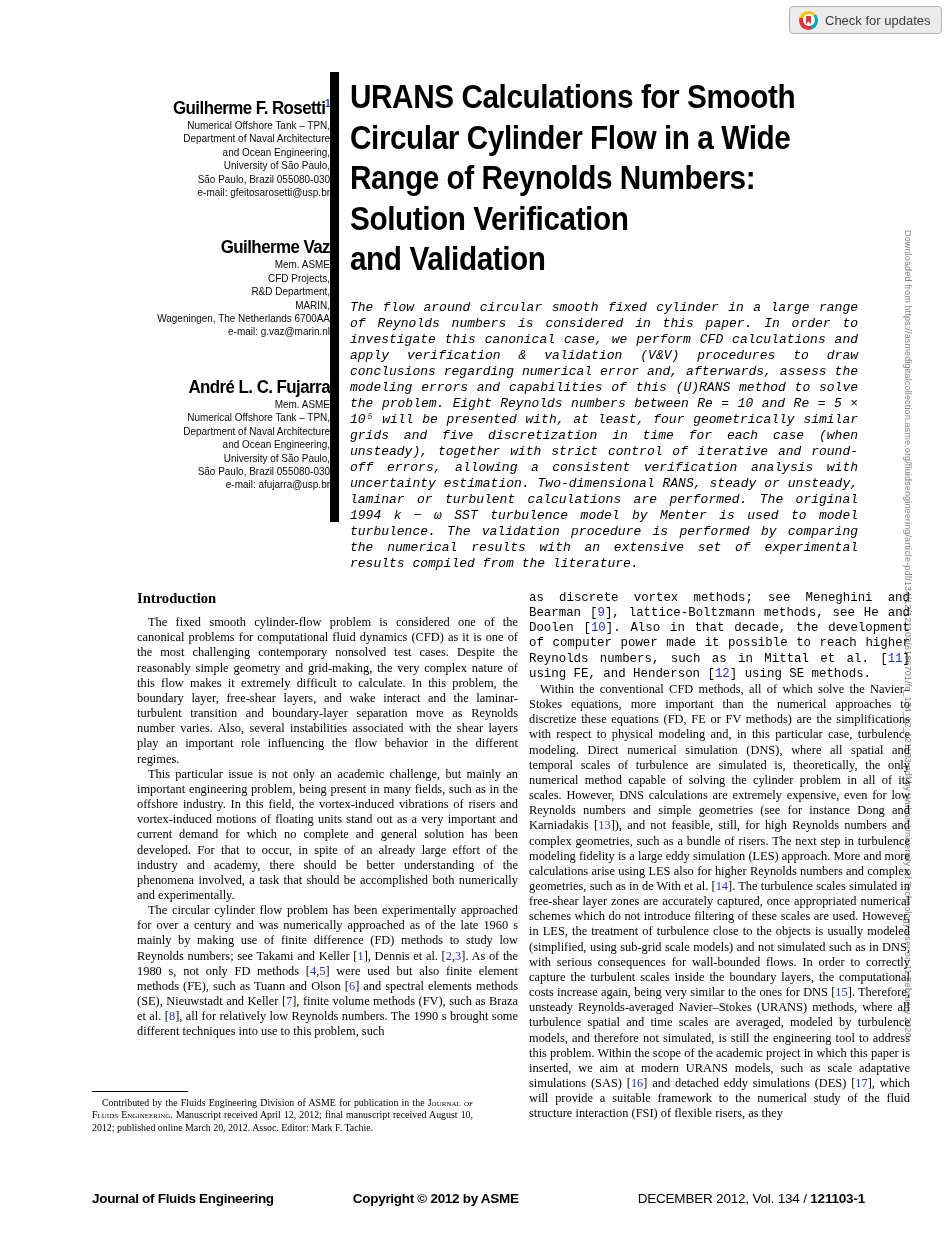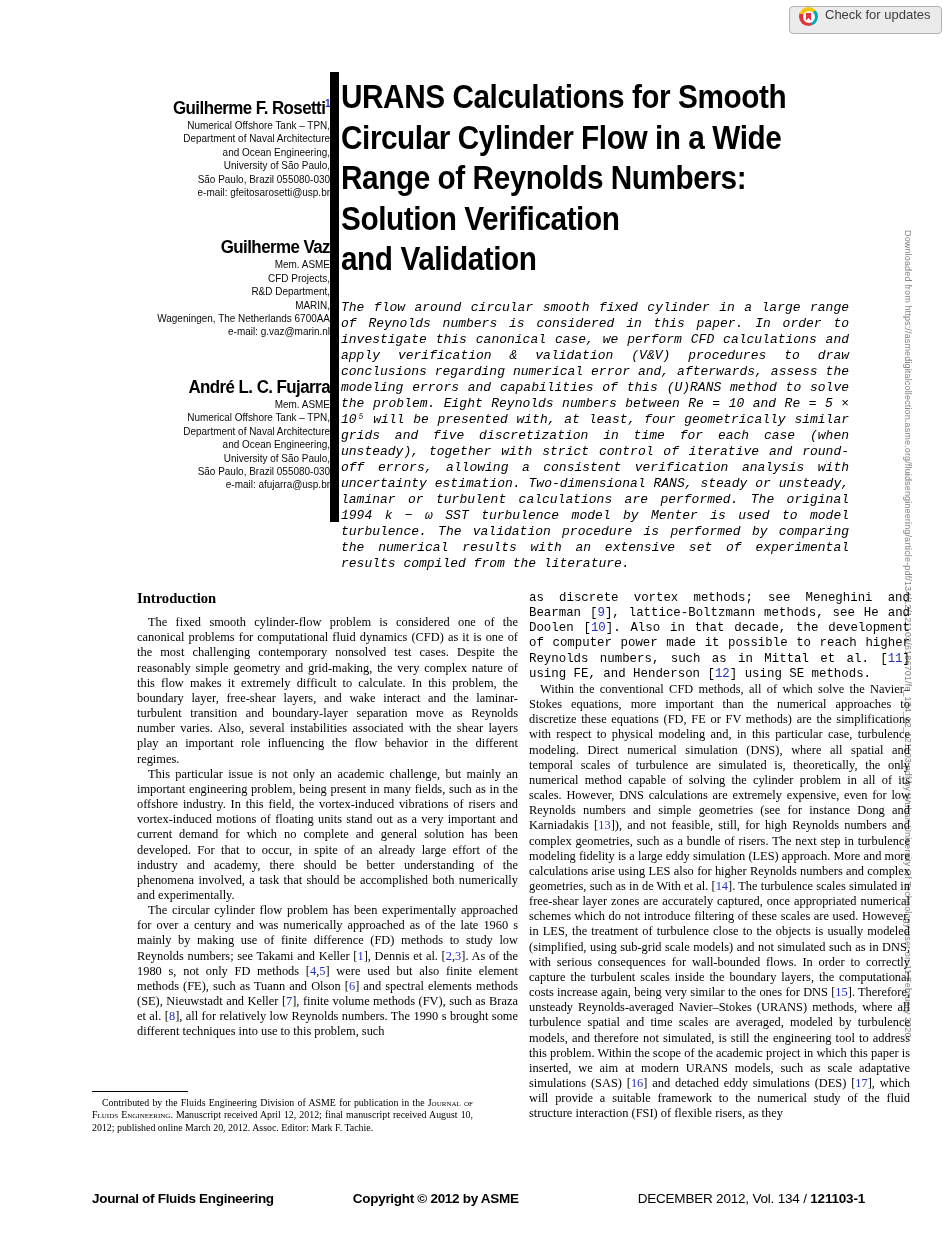--- a/index.html
+++ b/index.html
@@ -6,21 +6,21 @@
   html,body { background:#ffffff; }
   body {
     width:952px; height:1259px; position:relative;
     font-family:"Liberation Serif", "DejaVu Serif", serif;
     color:#000;
   }
   
   .badge {
     position:absolute; top:6px; left:789px; height:28px; width:153px;
     background:#ebebeb; border:1px solid #b3b3b3; border-radius:4px;
-    display:flex; gap:7px; padding:0 9px;
+    display:flex; align-items:center; gap:7px; padding:0 9px;
     font-family:"Liberation Sans", sans-serif; font-size:13px; color:#3d3d3d;
     cursor:pointer;
   }
   .cm-outer {
     width:19px; height:19px; border-radius:50%;
     background:conic-gradient(from 160deg, #e3343b 0 130deg, #f6c60e 130deg 250deg, #00a7b5 250deg 360deg);
     display:flex; align-items:center; justify-content:center; flex:0 0 auto;
   }
   .cm-inner {
     width:12px; height:12px; border-radius:50%; background:#fff;
@@ -43,21 +43,21 @@
     text-align:right; font-family:"Liberation Sans", sans-serif;
     transform:scaleX(0.94); transform-origin:100% 0;
   }
   .author { margin-top:33px; }
   .author:first-child { margin-top:0; }
   .author-name { font-size:18px; font-weight:bold; letter-spacing:-0.6px; line-height:21px; }
   .author-name sup { font-size:10px; color:#2330c0; font-weight:bold; }
   .author-line { font-size:10.6px; line-height:13.4px; color:#0a0a0a; }
   
   .title-bar { position:absolute; left:330px; top:72px; width:9px; height:450px; background:#000; }
-  .title-block { position:absolute; left:341px; top:76px; width:508px; }
+  .title-block { position:absolute; left:350px; top:76px; width:508px; }
   .paper-title {
     font-family:"Liberation Sans", sans-serif; font-weight:bold;
     font-size:34px; line-height:40.5px; letter-spacing:-0.5px;
     transform:scaleX(0.875); transform-origin:0 0; white-space:nowrap; width:580px;
   }
   .abstract {
     margin-top:21px; font-style:italic; font-size:13px; line-height:16px;
     text-align:justify; width:508px;font-family:Liberation Mono, monospace;
   }
   .doi { font-style:normal; font-size:13px; margin-top:1px; }

